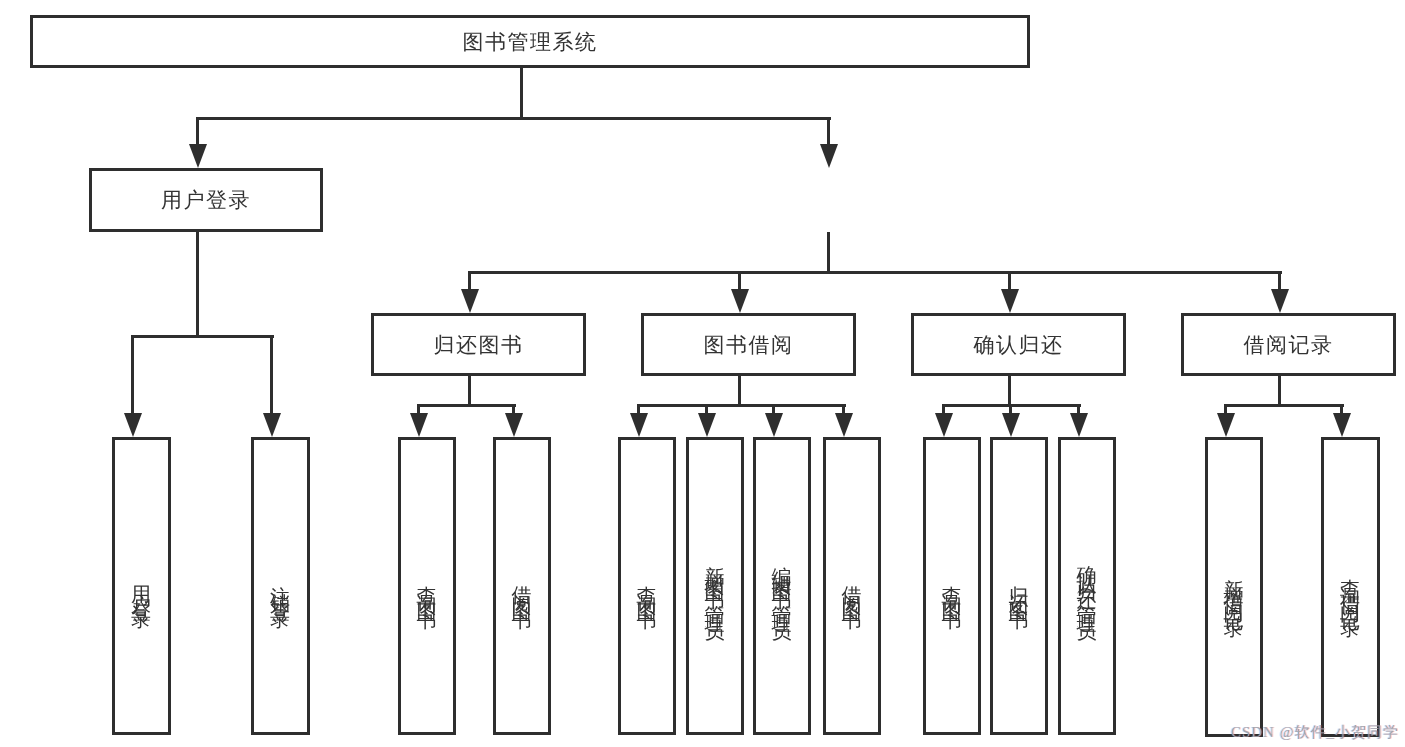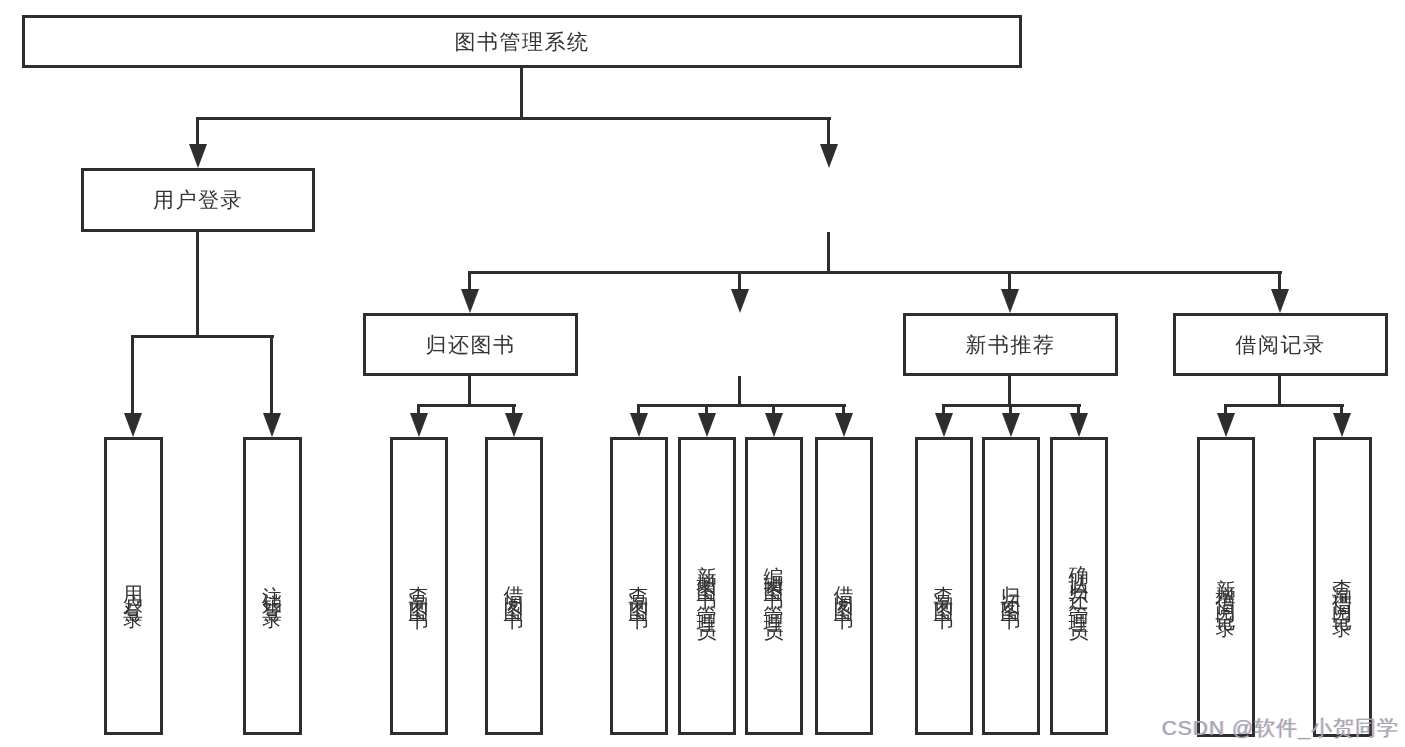--- a/index.html
+++ b/index.html
@@ -19,20 +19,21 @@
   }
   .box{
     position:absolute;
     box-sizing:border-box;
     background:#fff;
     border:3px solid var(--line);
     display:flex;
     align-items:center;
     justify-content:center;
     color:var(--text);
+    margin-left:8px;
   }
   .hbox{
     font-size:21px;
     letter-spacing:1.5px;
     white-space:nowrap;
   }
   .vbox{
     writing-mode:vertical-rl;
     text-orientation:mixed;
     font-size:20px;
@@ -47,46 +48,50 @@
     position:absolute;
     width:0;height:0;
     border-left:9px solid transparent;
     border-right:9px solid transparent;
     border-top:24px solid var(--line);
   }
   .watermark{
     position:absolute;
     right:6px;
     bottom:5px;
-    font-size:21px;
+    font-size:15px;
     letter-spacing:1px;
     color:var(--watermark);
     text-shadow:1px 0 0 rgba(255,90,90,.30), -1px 0 0 rgba(90,160,255,.30);
     z-index:5;
     white-space:nowrap;
+    font-family:Liberation Serif, serif;
   }
 </style>
 </head>
 <body>
 
 <div class="stage">
 
   <div class="box hbox" style="left:22px;top:15px;width:1000px;height:53px;">
     <span>图书管理系统</span>
   </div>
 
   <div class="box hbox" style="left:81px;top:168px;width:234px;height:64px;">
     <span>用户登录</span>
   </div>
 
   <div class="box hbox" style="left:363px;top:313px;width:215px;height:63px;">
     <span>归还图书</span>
   </div>
+  <div class="box hbox" style="left:633px;top:313px;width:215px;height:63px;">
+    <span>图书借阅</span>
+  </div>
   <div class="box hbox" style="left:903px;top:313px;width:215px;height:63px;">
-    <span>新书推荐</span>
+    <span>确认归还</span>
   </div>
   <div class="box hbox" style="left:1173px;top:313px;width:215px;height:63px;">
     <span>借阅记录</span>
   </div>
 
   <div class="box vbox" style="left:104px;top:437px;width:59px;height:298px;">
     <span>用户登录</span>
   </div>
   <div class="box vbox" style="left:243px;top:437px;width:59px;height:298px;">
     <span>注销登录</span>

